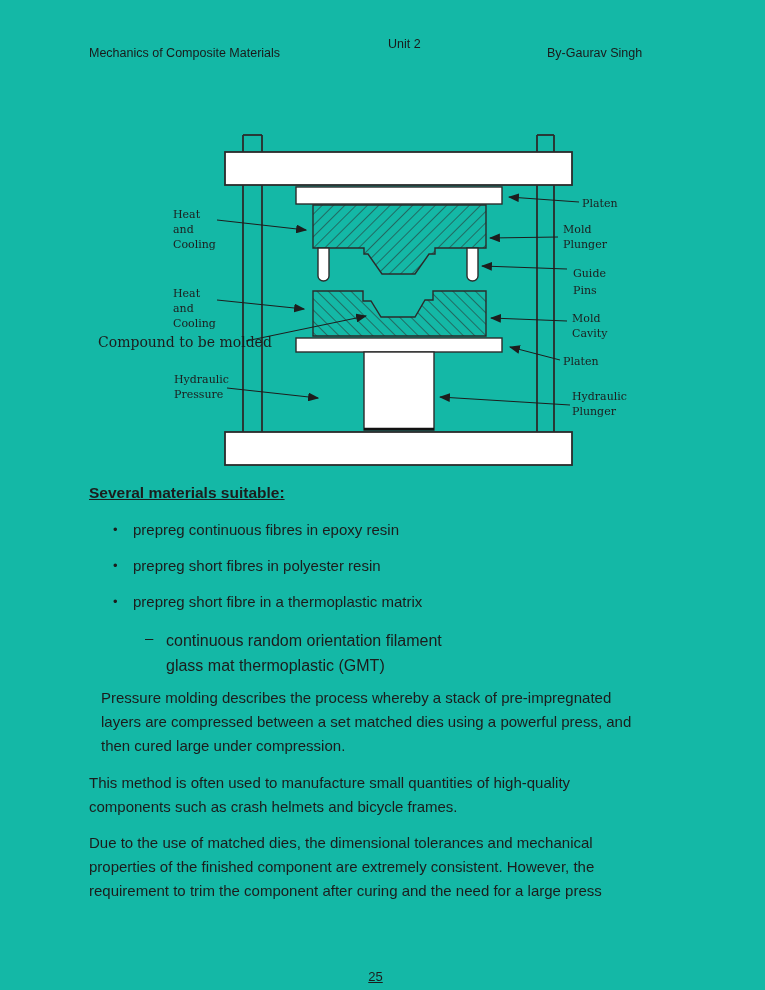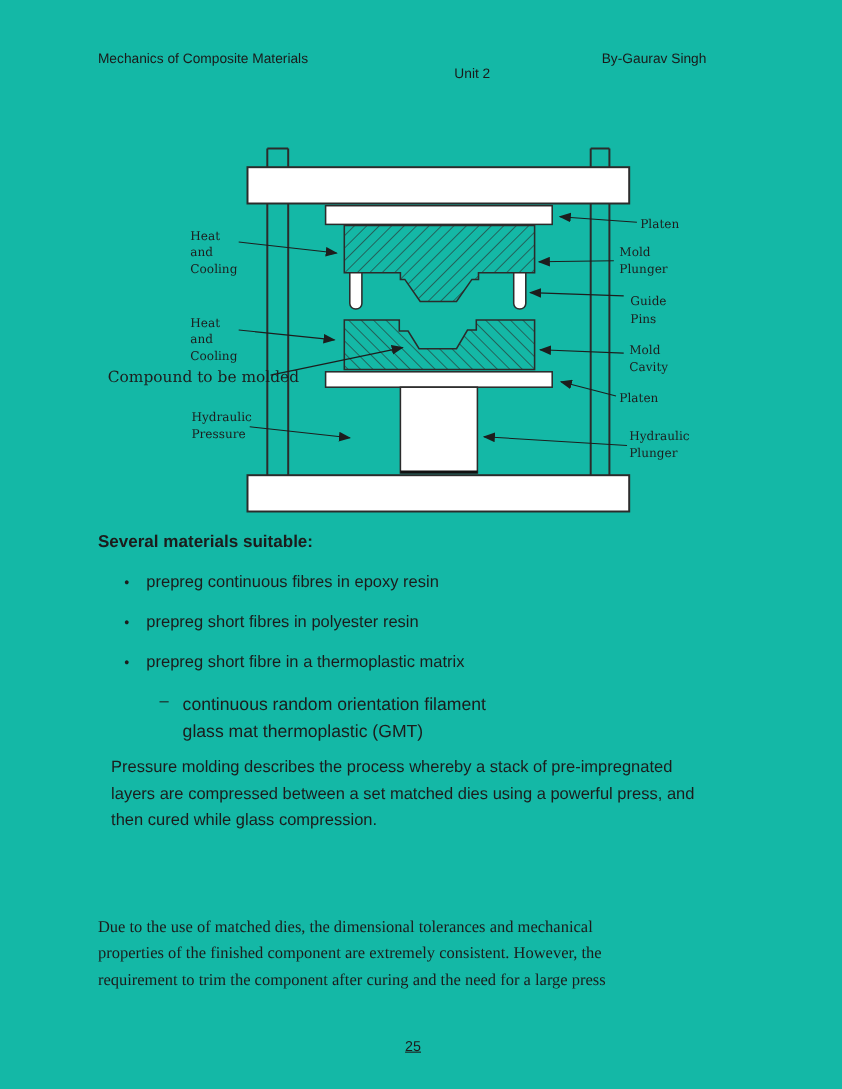--- a/index.html
+++ b/index.html
@@ -23,21 +23,21 @@
   .dash-glyph{width:21px;font-size:15px;}
   .sub-lines div{line-height:24.5px;font-size:16px;white-space:nowrap;}
   .pagenum{left:0;right:14px;text-align:center;font-size:13px;}
 </style>
 </head>
 <body>
 
 <div class="page">
 
   <span class="abs hdr" style="left:89px;top:46px;">Mechanics of Composite Materials</span>
-  <span class="abs hdr" style="left:388px;top:60px;margin-left:25px;">Unit 2</span>
+  <span class="abs hdr" style="left:388px;top:37px;">Unit 2</span>
   <span class="abs hdr" style="left:547px;top:46px;">By-Gaurav Singh</span>
 
   <svg class="diagram" width="560" height="360" viewBox="0 0 560 360">
     <defs>
       <pattern id="hatchUp" width="8" height="8" patternUnits="userSpaceOnUse" patternTransform="rotate(-45)">
         <line x1="0" y1="0" x2="8" y2="0" stroke="#2b2b2b" stroke-width="1.1"></line>
       </pattern>
       <pattern id="hatchDown" width="8" height="8" patternUnits="userSpaceOnUse" patternTransform="rotate(45)">
         <line x1="0" y1="0" x2="8" y2="0" stroke="#2b2b2b" stroke-width="1.1"></line>
       </pattern>
@@ -103,21 +103,21 @@
     <text class="dlabel" x="473" y="128">Plunger</text>
     <text class="dlabel" x="483" y="157">Guide</text>
     <text class="dlabel" x="483" y="174">Pins</text>
     <text class="dlabel" x="482" y="202">Mold</text>
     <text class="dlabel" x="482" y="217">Cavity</text>
     <text class="dlabel" x="473" y="245">Platen</text>
     <text class="dlabel" x="482" y="280">Hydraulic</text>
     <text class="dlabel" x="482" y="295">Plunger</text>
   </svg>
 
-  <div class="abs heading" style="left:89px;top:484px;">Several materials suitable:</div>
+  <div class="abs heading" style="left:89px;top:484px;text-decoration:underline;">Several materials suitable:</div>
 
   <div class="abs bullet-row" style="left:113px;top:521px;">
     <span class="bullet-glyph">•</span>
     <span>prepreg continuous fibres in epoxy resin</span>
   </div>
   <div class="abs bullet-row" style="left:113px;top:557px;">
     <span class="bullet-glyph">•</span>
     <span>prepreg short fibres in polyester resin</span>
   </div>
   <div class="abs bullet-row" style="left:113px;top:593px;">
@@ -129,25 +129,29 @@
     <span class="dash-glyph">–</span>
     <span class="sub-lines">
       <div>continuous random orientation filament</div>
       <div>glass mat thermoplastic (GMT)</div>
     </span>
   </div>
 
   <div class="abs" style="left:89px;top:686px;margin-left:12px;">
     <div class="body-line">Pressure molding describes the process whereby a stack of pre-impregnated</div>
     <div class="body-line">layers are compressed between a set matched dies using a powerful press, and</div>
-    <div class="body-line">then cured while glass compression.</div>
+    <div class="body-line">then cured large under compression.</div>
   </div>
 
+  <div class="abs" style="left:89px;top:771px;">
+    <div class="body-line">This method is often used to manufacture small quantities of high-quality</div>
+    <div class="body-line">components such as crash helmets and bicycle frames.</div>
+  </div>
 
-  <div class="abs" style="left:89px;top:831px;font-family:Liberation Serif, serif;">
+  <div class="abs" style="left:89px;top:831px;">
     <div class="body-line">Due to the use of matched dies, the dimensional tolerances and mechanical</div>
     <div class="body-line">properties of the finished component are extremely consistent. However, the</div>
     <div class="body-line">requirement to trim the component after curing and the need for a large press</div>
   </div>
 
-  <div class="abs pagenum" style="top:943px;text-decoration:underline;">25</div>
+  <div class="abs pagenum" style="top:969px;text-decoration:underline;">25</div>
 
 </div>
 
 </body></html>

